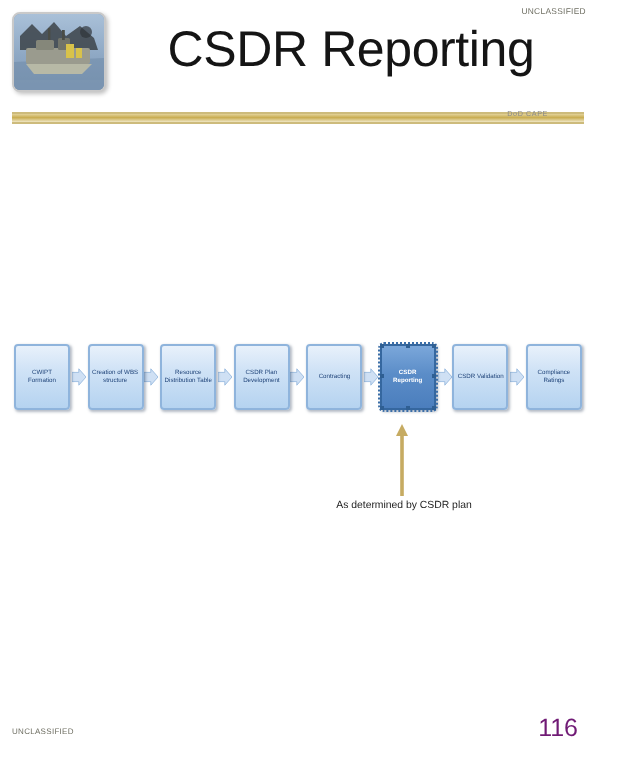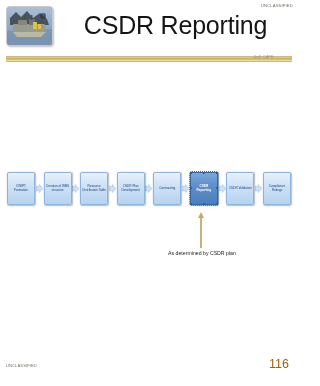--- a/index.html
+++ b/index.html
@@ -208,21 +208,21 @@
     letter-spacing: 0.15px;
     color: #6f6f63;
     white-space: nowrap;
   }
   .page-number {
     position: absolute;
     right: 9px;
     bottom: 10px;
     font-size: 12.5px;
     line-height: 14px;
-    color: #a16207;
+    color: #701a75;
     font-family: "Liberation Sans", sans-serif;
     white-space: nowrap;
   }
 </style>
 </head>
 <body>
 
 <div id="slide">
 
   <div class="classification-top">UNCLASSIFIED</div>

